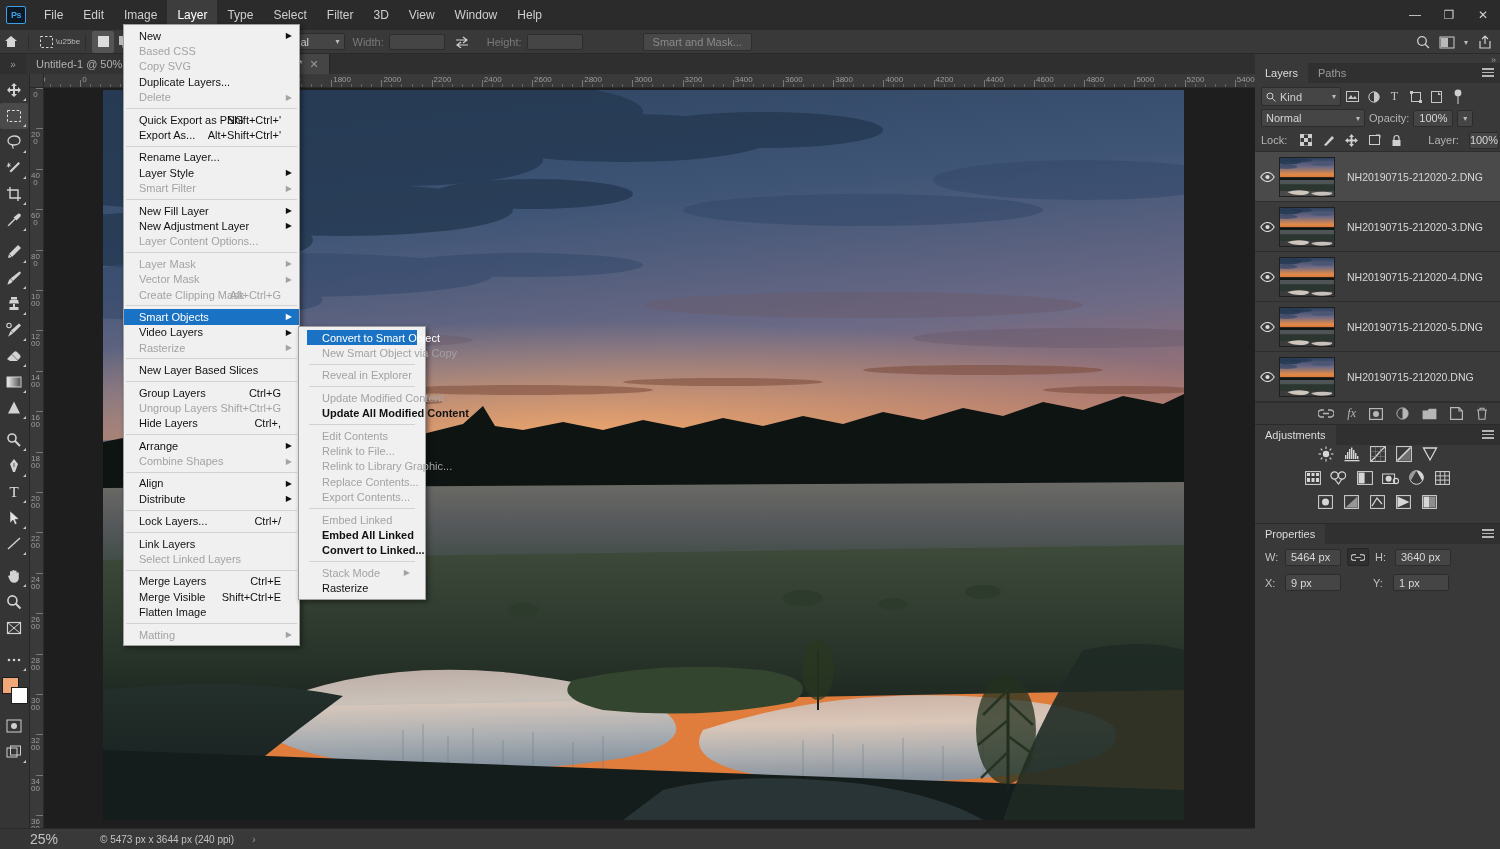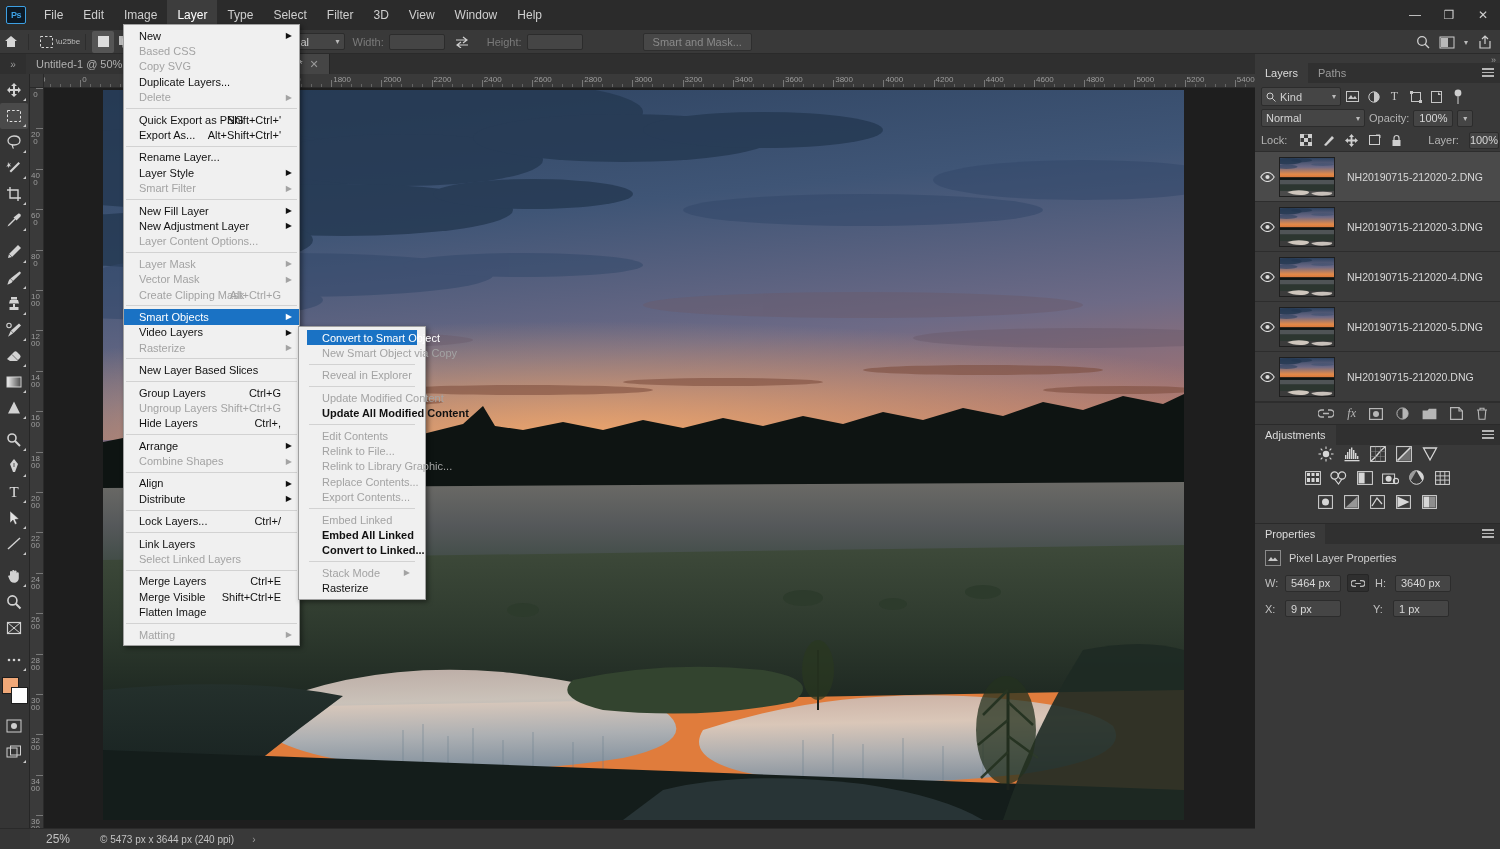--- a/index.html
+++ b/index.html
@@ -53,21 +53,21 @@
   .rlabel { position:absolute; font-size:8px; color:#9d9d9d; font-family:"Liberation Sans", sans-serif; }
   .rlabel-v { position:absolute; font-size:8px; color:#9d9d9d; width:9px; line-height:7px; text-align:center; word-break:break-all; }
 
   
   #canvas-area { position:absolute; top:88px; left:44px; width:1211px; height:740px; background:#1e1e1e; overflow:hidden;}
   #photo { position:absolute; left:59px; top:2px; width:1081px; height:730px; overflow:hidden; }
 
   
   #statusbar { position:absolute; bottom:0; left:0; width:1255px; height:21px; background:#393939; border-top:1px solid #2a2a2a; display:flex; align-items:center; }
   #status-left { width:30px; height:21px; background:#353535; }
-  #zoomval { width:56px; text-align:center; font-size:12px; color:#c2c2c2;}
+  #zoomval { width:56px; text-align:left; font-size:14px; color:#c2c2c2;}
   #statusinfo { font-size:10px; color:#c2c2c2; margin-left:14px;}
   #statusarrow { font-size:10px; color:#9a9a9a; margin-left:18px;}
 
   
   #rightdock { position:absolute; top:54px; right:0; width:245px; height:795px; background:#393939; }
   #dockgrip { height:9px; background:#393939; position:relative;}
   #dockgrip .gg { position:absolute; right:4px; top:1px; color:#9a9a9a; font-size:9px;}
 
   .panel { background:#393939; }
   .panel-tabs { display:flex; align-items:flex-end; height:20px; background:#303030; position:relative;}
@@ -1200,28 +1200,20 @@
 
   <div id="proppanel" class="panel">
     <div class="panel-tabs">
       <div class="ptab active">Properties</div>
       <div class="pmenu">
           <i></i>
           <i></i>
           <i></i>
         </div>
     </div>
-    <div class="prop-head">
-      <div class="prop-head-ic">
-        <svg width="12" height="10" viewBox="0 0 12 10">
-            <path d="M1 8 L4 4 L6 6.5 L8 4.5 L11 8 Z" fill="#c6c6c6"></path>
-          </svg>
-      </div>
-      <span class="prop-title">Pixel Layer Properties</span>
-    </div>
     <div class="prop-row">
       <span class="prop-lbl">W:</span>
       <div class="prop-field">5464 px</div>
       <div class="link-btn">
         <svg width="14" height="9" viewBox="0 0 14 9">
             <path d="M5 1.6 H3 A2.8 2.8 0 0 0 3 7.4 H5 M9 1.6 H11 A2.8 2.8 0 0 1 11 7.4 H9 M4.2 4.5 H9.8" fill="none" stroke="#bbb" stroke-width="1.2"></path>
           </svg>
       </div>
       <span class="prop-lbl">H:</span>
       <div class="prop-field">3640 px</div>

